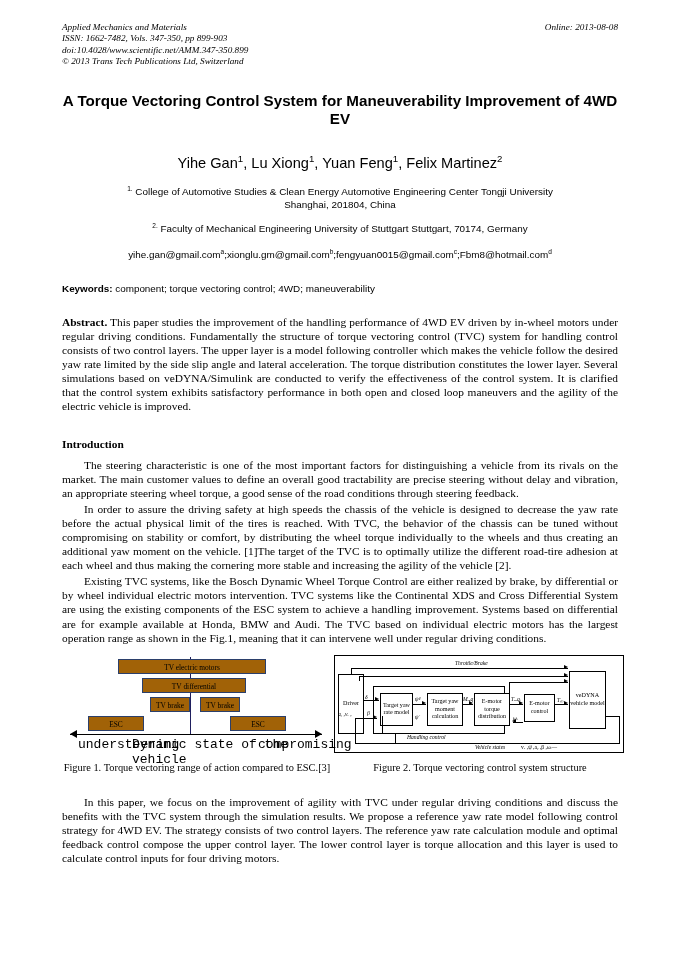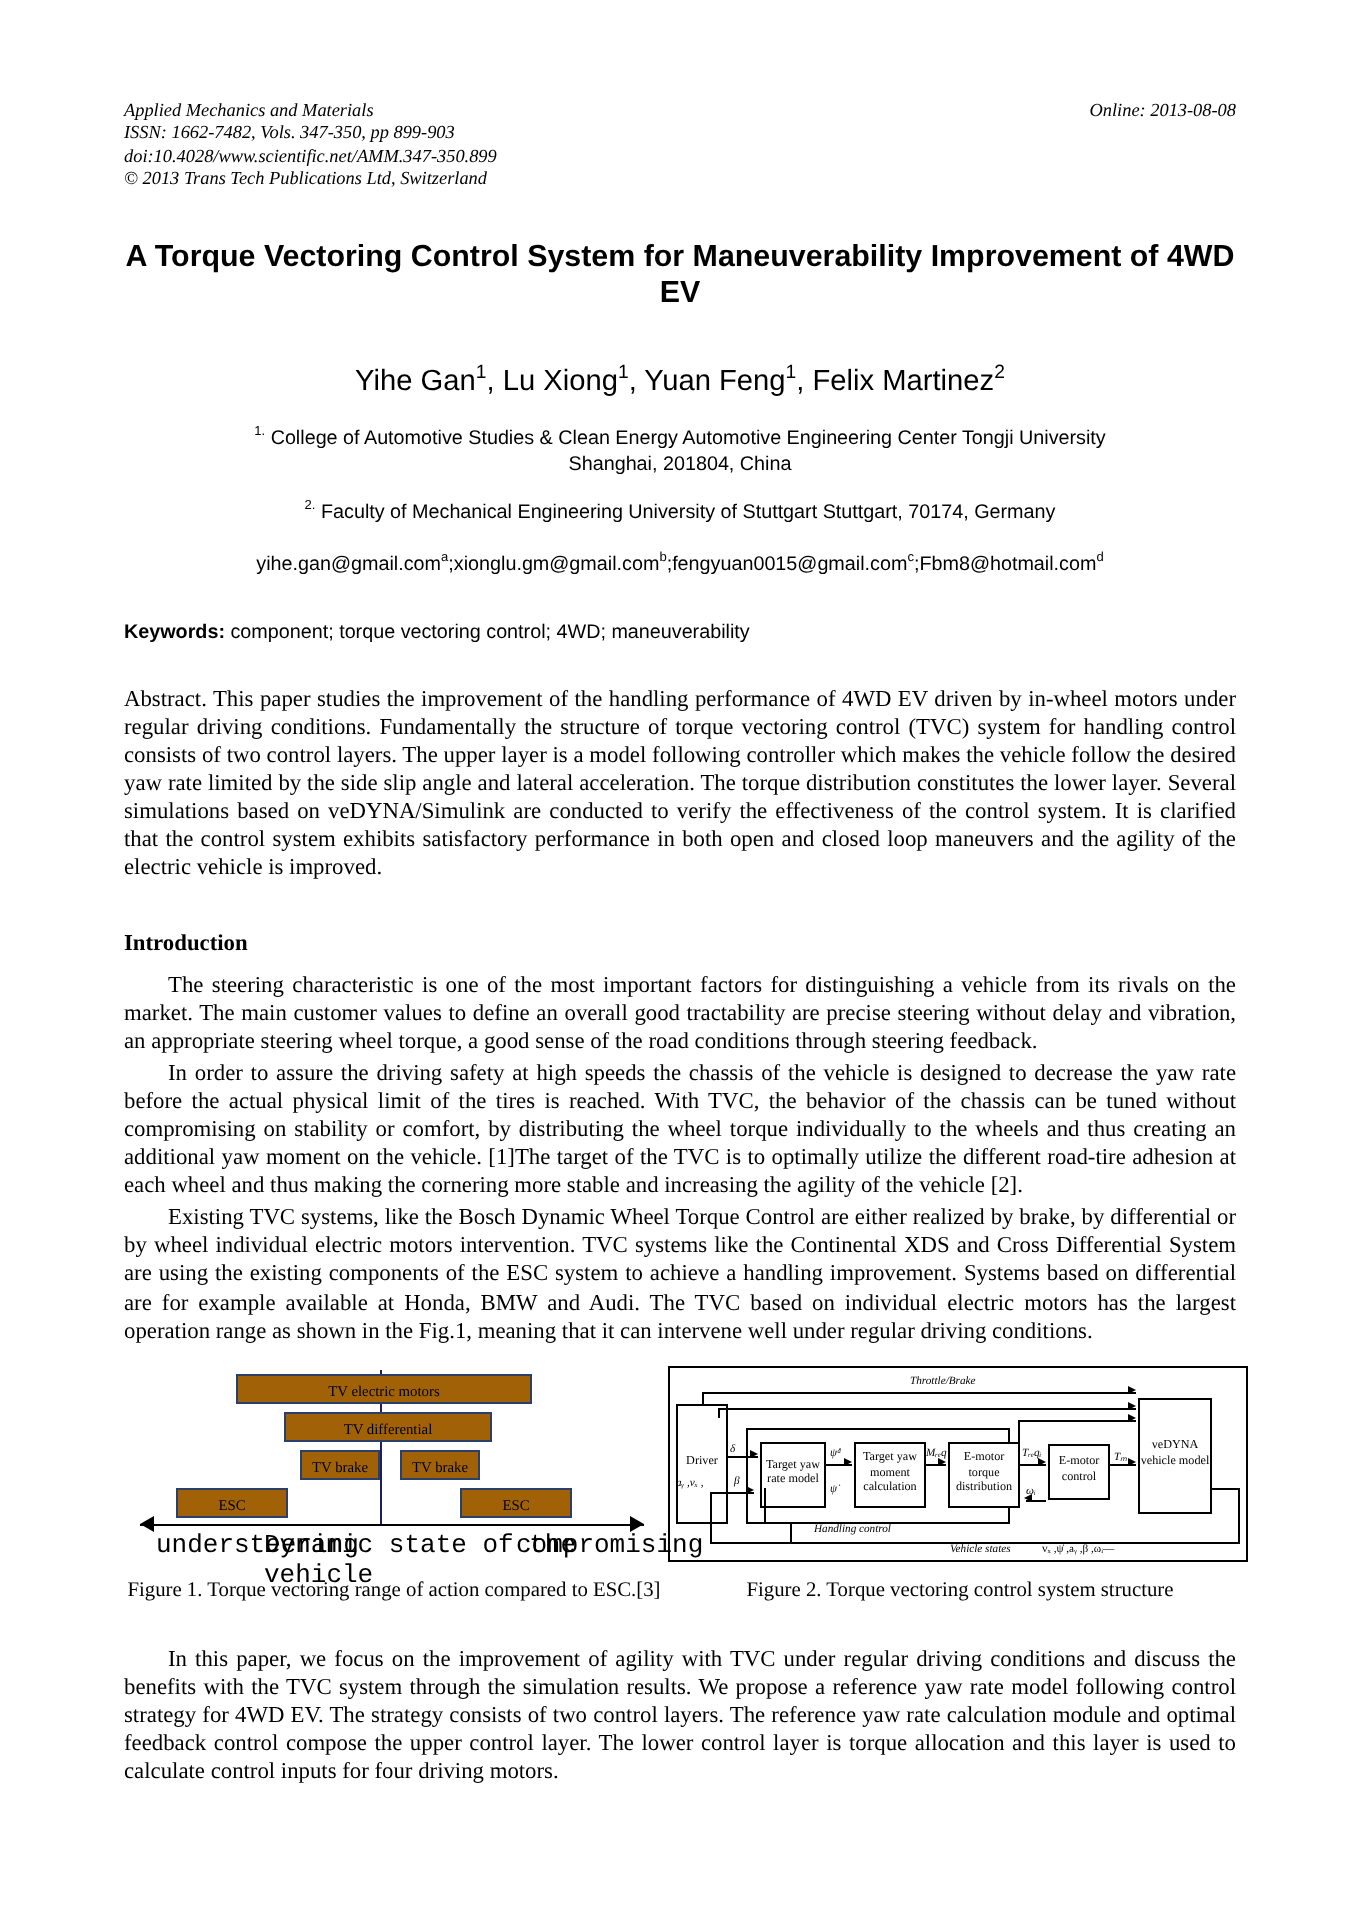--- a/index.html
+++ b/index.html
@@ -31,21 +31,21 @@
 
   
   .journal-head {
     position: relative;
     font-family: "Liberation Serif", serif;
     font-style: italic;
     font-size: 9.2px;
     line-height: 11.4px;
     color: #000;
   }
-  .journal-head .left-block { width: 380px; margin-top: 28px; }
+  .journal-head .left-block { width: 380px; }
   .journal-head .online {
     position: absolute;
     right: 0;
     top: 0;
     font-style: italic;
     font-size: 9.2px;
   }
 
   
   .title {
@@ -91,21 +91,21 @@
   .keywords b { font-weight: bold; }
 
   
   .abstract {
     font-family: "Liberation Serif", serif;
     font-size: 11.4px;
     line-height: 14.1px;
     text-align: justify;
     margin-top: 21px;
   }
-  .abstract b { font-weight: normal; }
+  .abstract b { font-weight: bold; }
 
   
   .section-head {
     font-family: "Liberation Serif", serif;
     font-weight: bold;
     font-size: 11.4px;
     margin-top: 24px;
   }
   p.body {
     font-family: "Liberation Serif", serif;

